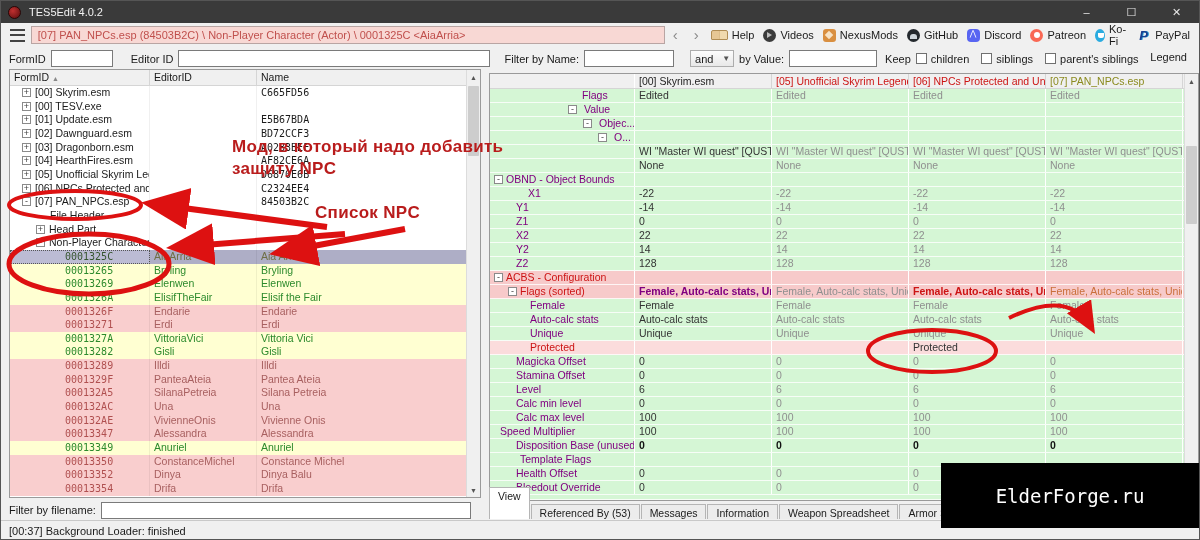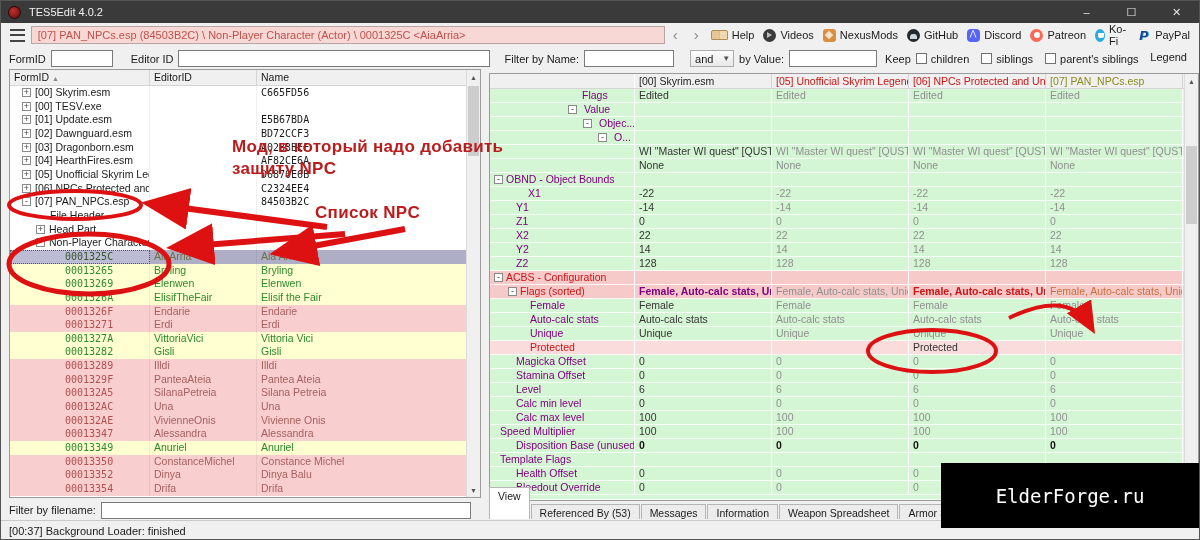--- a/index.html
+++ b/index.html
@@ -539,21 +539,21 @@
           <div class="rc cs-g">100</div>
         </div>
         <div class="rrow bg-green">
           <div class="rl lc-p"><span style="padding-left: 26px; display: inline-block;">Disposition Base (unused)</span></div>
           <div class="rc cs-bb">0</div>
           <div class="rc cs-bb">0</div>
           <div class="rc cs-bb">0</div>
           <div class="rc cs-bb">0</div>
         </div>
         <div class="rrow bg-green">
-          <div class="rl lc-p"><span style="padding-left: 10px; display: inline-block;">Template Flags</span></div>
+          <div class="rl lc-p"><span style="padding-left: 30px; display: inline-block;">Template Flags</span></div>
           <div class="rc cs-d"></div>
           <div class="rc cs-g"></div>
           <div class="rc cs-g"></div>
           <div class="rc cs-g"></div>
         </div>
         <div class="rrow bg-green">
           <div class="rl lc-p"><span style="padding-left: 26px; display: inline-block;">Health Offset</span></div>
           <div class="rc cs-d">0</div>
           <div class="rc cs-g">0</div>
           <div class="rc cs-g">0</div>

